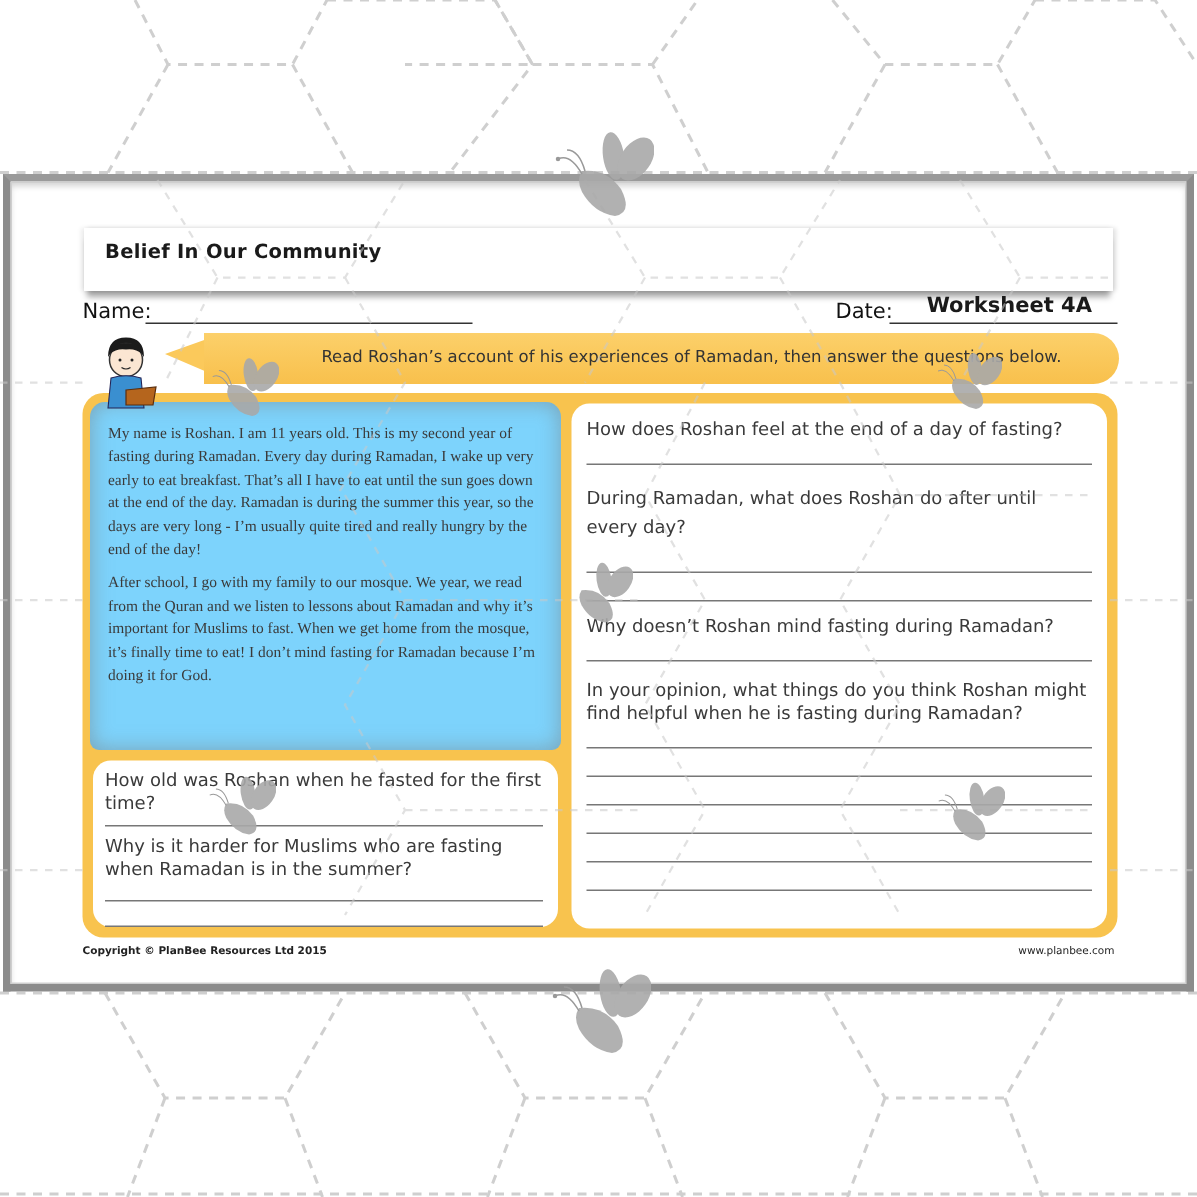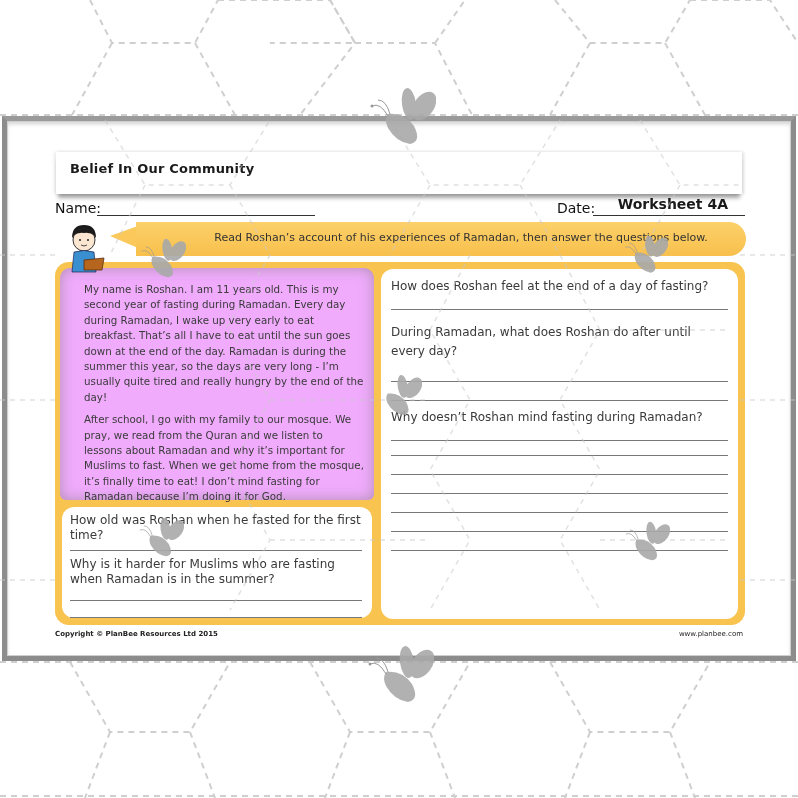--- a/index.html
+++ b/index.html
@@ -61,23 +61,23 @@
     font-size: 11px; color: #333; padding-left: 40px;
   }
 
   .yellow-frame {
     position: absolute; left: 55px; top: 262px; width: 690px; height: 363px;
     background: #f8c34e; border-radius: 14px; z-index: 2;
   }
 
   .story-box {
     position: absolute; left: 60px; top: 268px; width: 314px; height: 232px;
-    background: #f0abfc; border-radius: 10px 10px 6px 6px;
+    background: #7dd3fc; border-radius: 10px 10px 6px 6px;
     box-shadow: inset 0 0 14px rgba(120,120,120,0.55);
-    padding: 14px 10px 8px 24px; z-index: 3;
+    padding: 14px 10px 8px 12px; z-index: 3; font-family: Liberation Serif, serif;
   }
   .story-box p { font-size: 10.3px; line-height: 15.4px; color: #3a3a3a; margin-bottom: 7px; }
 
   .q-left-box {
     position: absolute; left: 62px; top: 507px; width: 310px; height: 111px;
     background: #ffffff; border-radius: 12px; z-index: 3; padding: 6px 10px 0 8px;
   }
   .q-right-box {
     position: absolute; left: 381px; top: 269px; width: 357px; height: 350px;
     background: #ffffff; border-radius: 12px; z-index: 3; padding: 0 10px 0 10px;
@@ -178,39 +178,40 @@
 
 <div class="bubble-tail"></div>
 <div class="instruction-bubble">
   <div class="instruction-text">Read Roshan’s account of his experiences of Ramadan, then answer the questions below.</div>
 </div>
 
 <div class="yellow-frame"></div>
 
 <div class="story-box">
   <p>My name is Roshan. I am 11 years old. This is my second year of fasting during Ramadan. Every day during Ramadan, I wake up very early to eat breakfast. That’s all I have to eat until the sun goes down at the end of the day. Ramadan is during the summer this year, so the days are very long - I’m usually quite tired and really hungry by the end of the day!</p>
-  <p>After school, I go with my family to our mosque. We pray, we read from the Quran and we listen to lessons about Ramadan and why it’s important for Muslims to fast. When we get home from the mosque, it’s finally time to eat! I don’t mind fasting for Ramadan because I’m doing it for God.</p>
+  <p>After school, I go with my family to our mosque. We year, we read from the Quran and we listen to lessons about Ramadan and why it’s important for Muslims to fast. When we get home from the mosque, it’s finally time to eat! I don’t mind fasting for Ramadan because I’m doing it for God.</p>
 </div>
 
 <div class="q-left-box">
   <div class="q">How old was Roshan when he fasted for the first time?</div>
   <div class="ans-line" style="margin-top:6px"></div>
   <div class="q" style="margin-top:6px">Why is it harder for Muslims who are fasting when Ramadan is in the summer?</div>
   <div class="ans-line" style="margin-top:12px"></div>
   <div class="ans-line" style="margin-top:16px"></div>
 </div>
 
 <div class="q-right-box">
   <div class="q" style="margin-top:10px">How does Roshan feel at the end of a day of fasting?</div>
   <div class="ans-line" style="margin-top:15px"></div>
   <div class="q" style="margin-top:13px;line-height:19px">During Ramadan, what does Roshan do after until every day?</div>
   <div class="ans-line" style="margin-top:20px"></div>
   <div class="ans-line" style="margin-top:18px"></div>
   <div class="q" style="margin-top:9px">Why doesn’t Roshan mind fasting during Ramadan?</div>
   <div class="ans-line" style="margin-top:14px"></div>
+  <div class="q" style="margin-top:12px">In your opinion, what things do you think Roshan might find helpful when he is fasting during Ramadan?</div>
   <div class="ans-line" style="margin-top:14px"></div>
   <div class="ans-line" style="margin-top:18px"></div>
   <div class="ans-line" style="margin-top:18px"></div>
   <div class="ans-line" style="margin-top:18px"></div>
   <div class="ans-line" style="margin-top:18px"></div>
   <div class="ans-line" style="margin-top:18px"></div>
 </div>
 
 <div class="footer-left">Copyright © PlanBee Resources Ltd 2015</div>
 <div class="footer-right">www.planbee.com</div>

